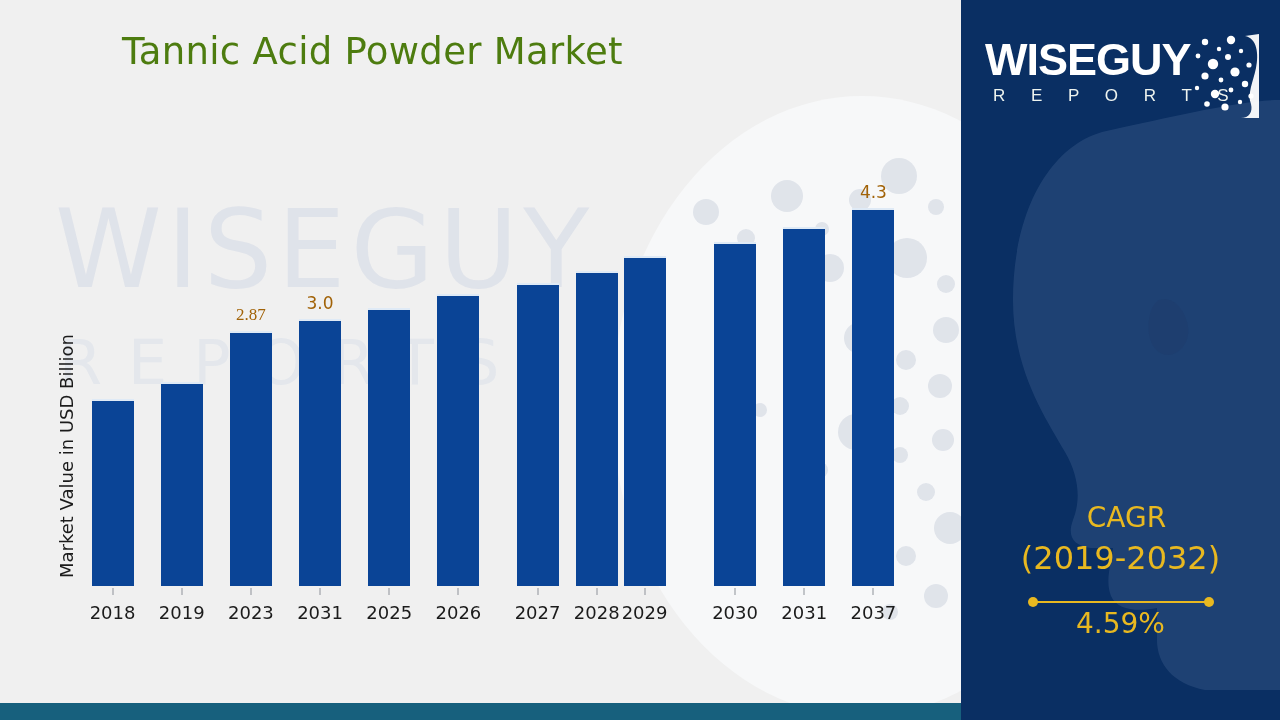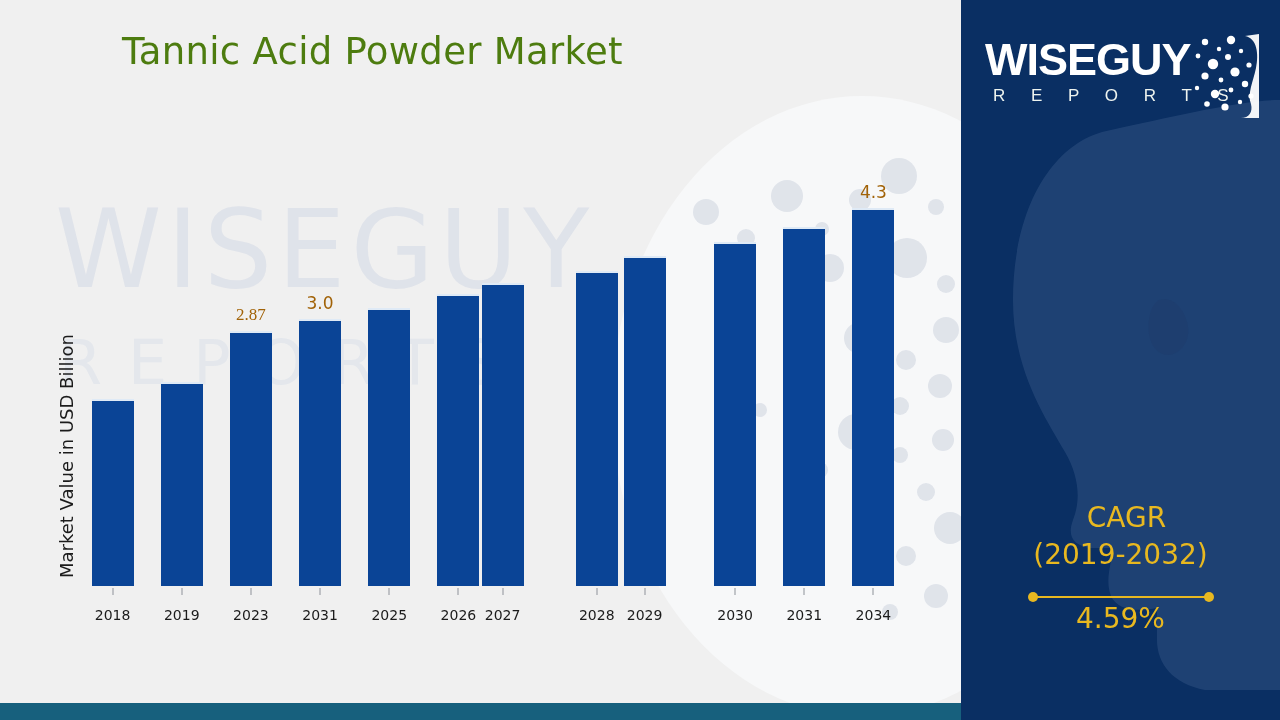--- a/index.html
+++ b/index.html
@@ -113,21 +113,21 @@
     position: absolute;
     left: 50%; bottom: -9px;
     transform: translateX(-50%);
     width: 1px; height: 7px;
     background: #8e9299;
   }
   .tick-label {
     position: absolute;
     left: 50%; bottom: -37px;
     transform: translateX(-50%);
-    font-size: 14px;
+    font-size: 18px;
     color: #1b1b1b;
     white-space: nowrap;
   }
 
   
   #bottom-strip {
     position: absolute;
     left: 0; top: 703px;
     width: 962px; height: 17px;
     background: #17607d;
@@ -172,21 +172,21 @@
 
   
   #cagr {
     position: absolute;
     left: 0; top: 500px;
     width: 319px;
     text-align: center;
     color: #e8b820;
   }
   #cagr-title { font-size: 28px; line-height: 1.32; white-space: nowrap; padding-left: 12px; }
-  #cagr-period { font-size: 28px; line-height: 1.32; white-space: nowrap; }
+  #cagr-period { font-size: 32px; line-height: 1.32; white-space: nowrap; }
   #cagr-divider {
     position: relative;
     width: 186px; height: 10px;
     margin: 18px auto 0 auto;
   }
   #cagr-divider .line {
     position: absolute; left: 5px; top: 4px;
     width: 176px; height: 2px;
     background: #e8b820;
   }
@@ -281,21 +281,21 @@
         <div class="bar-slot" style="left: 276.667px; width: 69.1667px;">
           <div class="bar" title="2025: 3.13" style="height: 278.506px; background: rgb(10, 68, 150);"></div>
           <span class="tick"></span>
           <div class="tick-label">2025</div>
         </div>
         <div class="bar-slot" style="left: 345.833px; width: 69.1667px;">
           <div class="bar" title="2026: 3.28" style="height: 291.853px; background: rgb(10, 68, 150);"></div>
           <span class="tick"></span>
           <div class="tick-label">2026</div>
         </div>
-        <div class="bar-slot" style="left: 390px; width: 69.1667px;">
+        <div class="bar-slot" style="left: 425px; width: 69.1667px;">
           <div class="bar" title="2027: 3.41" style="height: 303.42px; background: rgb(10, 68, 150);"></div>
           <span class="tick"></span>
           <div class="tick-label">2027</div>
         </div>
         <div class="bar-slot" style="left: 484.167px; width: 69.1667px;">
           <div class="bar" title="2028: 3.54" style="height: 314.988px; background: rgb(10, 68, 150);"></div>
           <span class="tick"></span>
           <div class="tick-label">2028</div>
         </div>
         <div class="bar-slot" style="left: 532px; width: 69.1667px;">
@@ -310,21 +310,21 @@
         </div>
         <div class="bar-slot" style="left: 691.667px; width: 69.1667px;">
           <div class="bar" title="2031: 4.04" style="height: 359.478px; background: rgb(10, 68, 150);"></div>
           <span class="tick"></span>
           <div class="tick-label">2031</div>
         </div>
         <div class="bar-slot" style="left: 760.833px; width: 69.1667px;">
           <div class="bar" title="2032: 4.25" style="height: 378.163px; background: rgb(10, 68, 150);"></div>
           <div class="bar-label" style="bottom: 384.163px;">4.3</div>
           <span class="tick"></span>
-          <div class="tick-label">2034</div>
+          <div class="tick-label">2037</div>
         </div>
       </div>
 
   </div>
 
   <div id="bottom-strip"></div>
 
   <div id="right-panel">
 
     <svg id="head-silhouette" viewBox="0 0 319 720">

